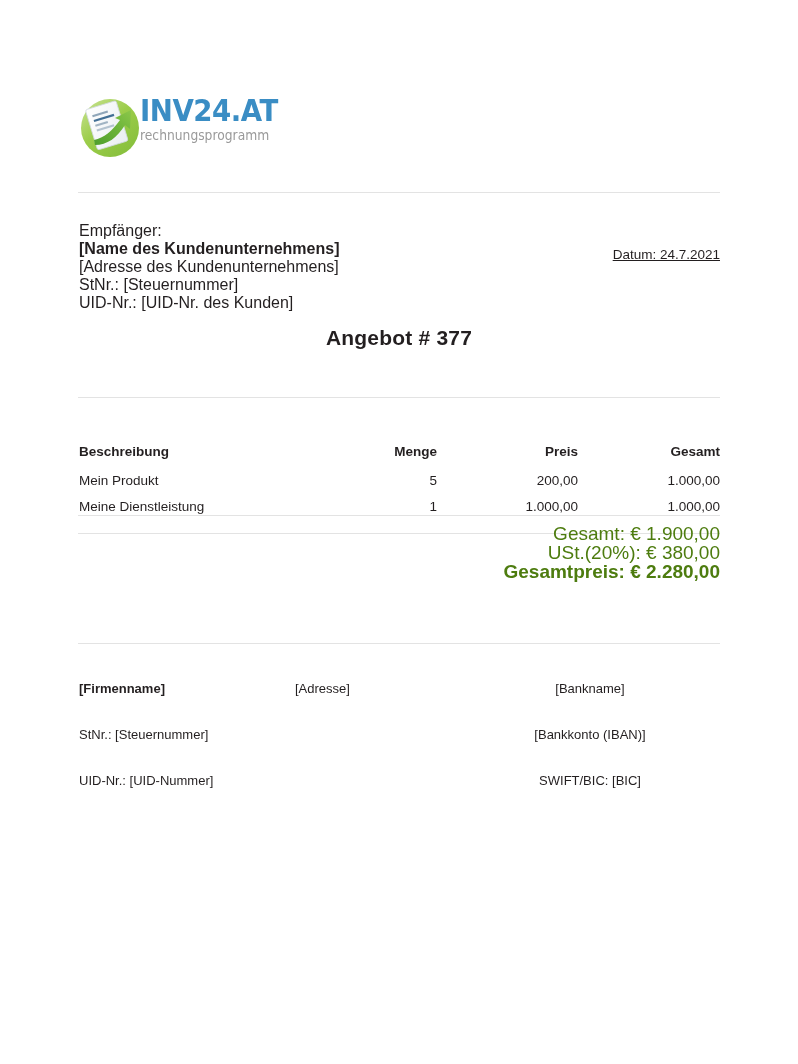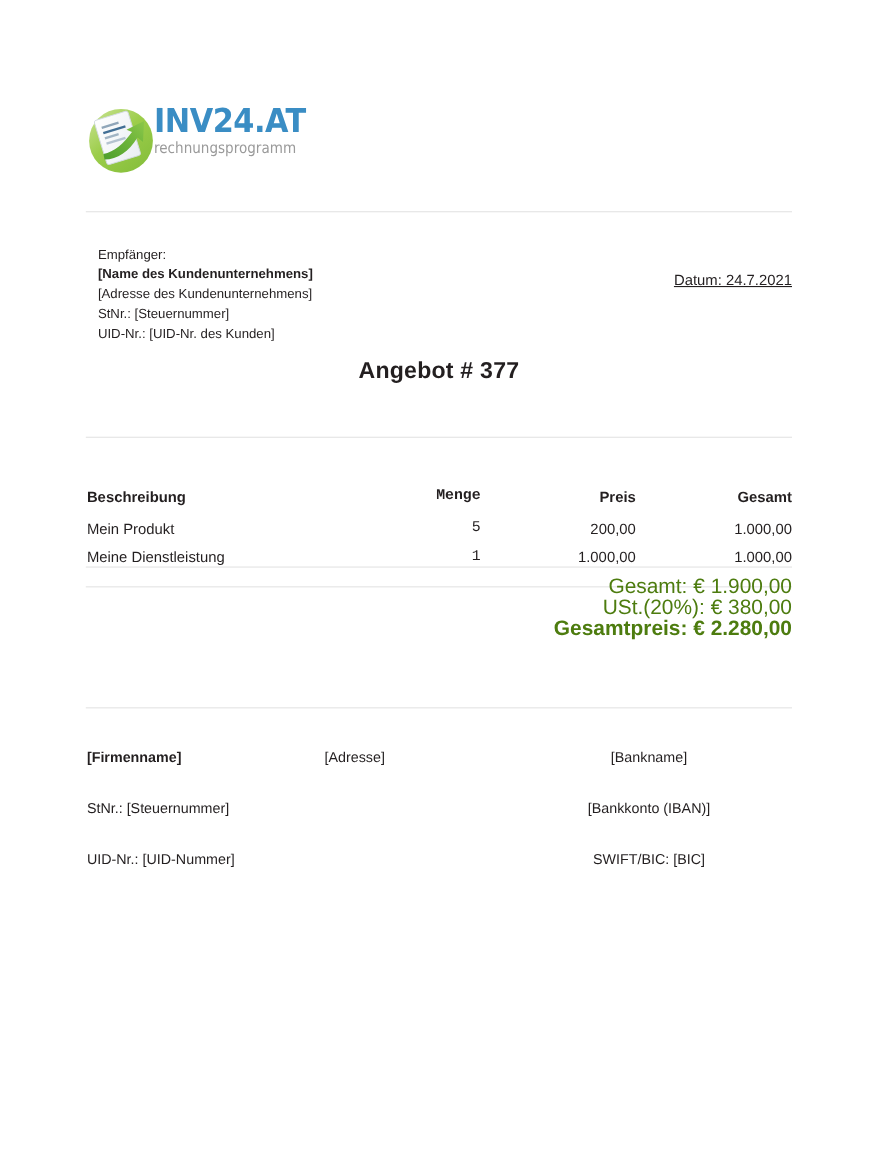--- a/index.html
+++ b/index.html
@@ -79,24 +79,24 @@
     line-height: 15px;
     margin-top: 2px;
     color: #9a9a9a;
     transform: scaleX(0.88);
     transform-origin: left center;
   }
 
   
   .recipient {
     position: absolute;
-    left: 89px;
+    left: 79px;
     top: 222px;
     width: 360px;
-    font-size: 12px;
+    font-size: 16px;
     line-height: 18px;
     color: #231f20;
   }
   .recipient .ln { display: block; white-space: nowrap; }
   .recipient .ln.bold { font-weight: bold; }
 
   
   .dates {
     position: absolute;
     right: 78px;
@@ -138,21 +138,21 @@
     font-weight: bold;
     padding: 0 0 14px 0;
     font-size: 13.5px;
     white-space: nowrap;
   }
   .items td {
     padding: 0 0 11px 0;
     white-space: nowrap;
   }
   .items .c-desc  { text-align: left;  width: 286px; }
-  .items .c-qty   { text-align: right;  width: 72px; font-family: Liberation Mono, monospace; }
+  .items .c-qty   { text-align: right;  width: 72px; }
   .items .c-price { text-align: right; width: 141px; }
   .items .c-total { text-align: right; width: 142px; }
 
   
   .totals {
     position: absolute;
     right: 78px;
     top: 524px;
     width: 420px;
     text-align: right;

